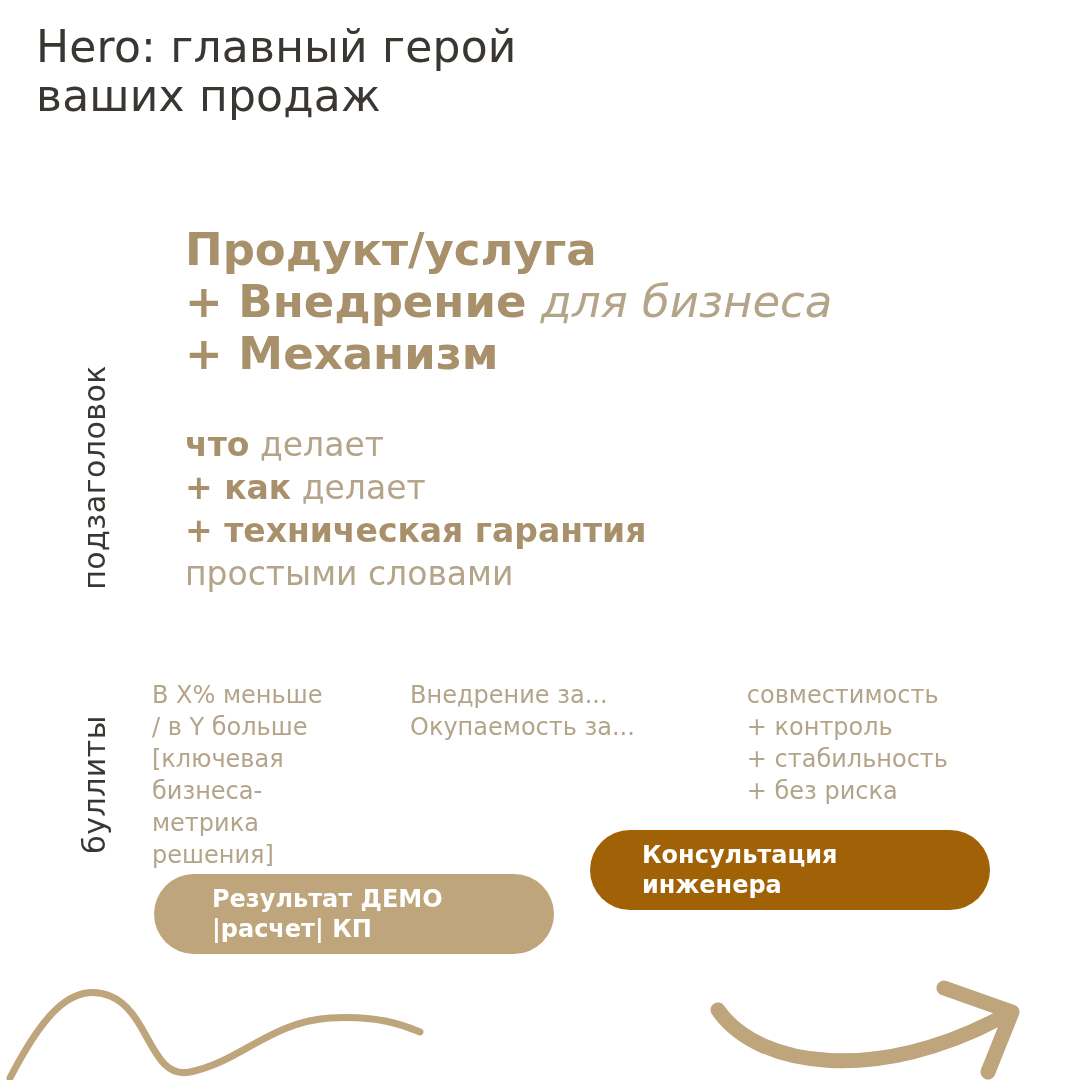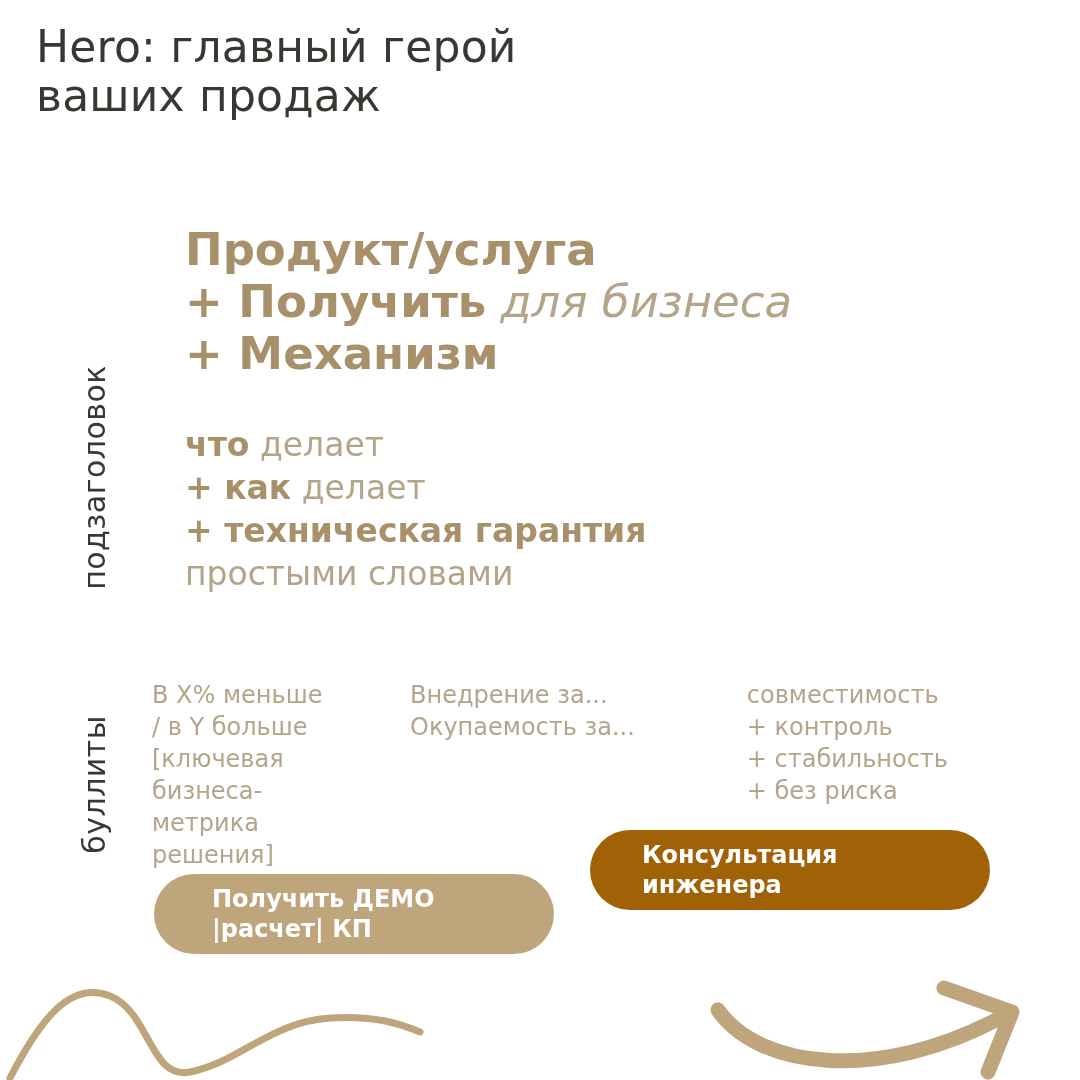--- a/index.html
+++ b/index.html
@@ -161,21 +161,21 @@
 
   <div class="title">Hero: главный герой
 ваших продаж</div>
 
 
   <div class="side-label" id="label-subheading">подзаголовок</div>
   <div class="side-label" id="label-bullets">буллиты</div>
 
   <div class="headline">
     <div><span>Продукт/услуга</span></div>
-    <div><span class="plus">+ Получить</span><span class="light"> для бизнеса</span></div>
+    <div><span class="plus">+ Внедрение</span><span class="light"> для бизнеса</span></div>
     <div><span>+ Механизм</span></div>
   </div>
 
   <div class="subheading">
     <div><b>что</b><span> делает</span></div>
     <div><b>+ как</b><span> делает</span></div>
     <div><b>+ техническая гарантия</b></div>
     <div><span>простыми словами</span></div>
   </div>
 
@@ -187,21 +187,21 @@
 метрика
 решения]</div>
     <div class="bullet-col c2">Внедрение за...
 Окупаемость за...</div>
     <div class="bullet-col c3">совместимость
 + контроль
 + стабильность
 + без риска</div>
   </div>
 
-  <div class="btn" id="btn-demo">Получить ДЕМО
+  <div class="btn" id="btn-demo">Результат ДЕМО
 |расчет| КП</div>
   <div class="btn" id="btn-consult">Консультация
 инженера</div>
 
   <svg class="decor" viewBox="0 0 1080 120" xmlns="http://www.w3.org/2000/svg">
     <g fill="none" stroke="#bfa57c" stroke-width="7" stroke-linecap="round">
       <path d="M 10 118 C 40 60, 70 20, 110 36 C 150 52, 150 120, 190 112 C 240 102, 270 62, 330 58 C 380 55, 405 66, 420 72"></path>
     </g>
     <g fill="none" stroke="#bfa57c" stroke-width="15" stroke-linecap="round">
       <path d="M 718 50 C 760 110, 880 122, 1000 58"></path>

